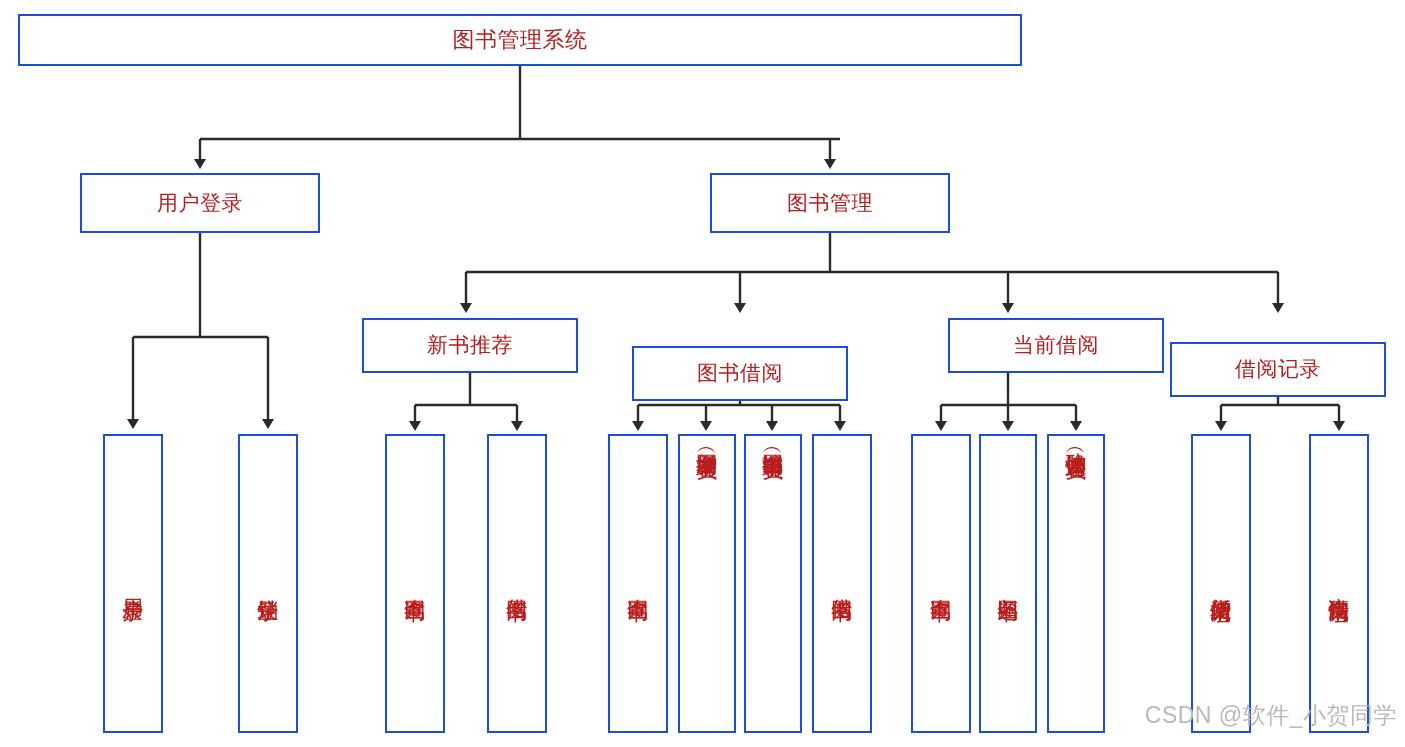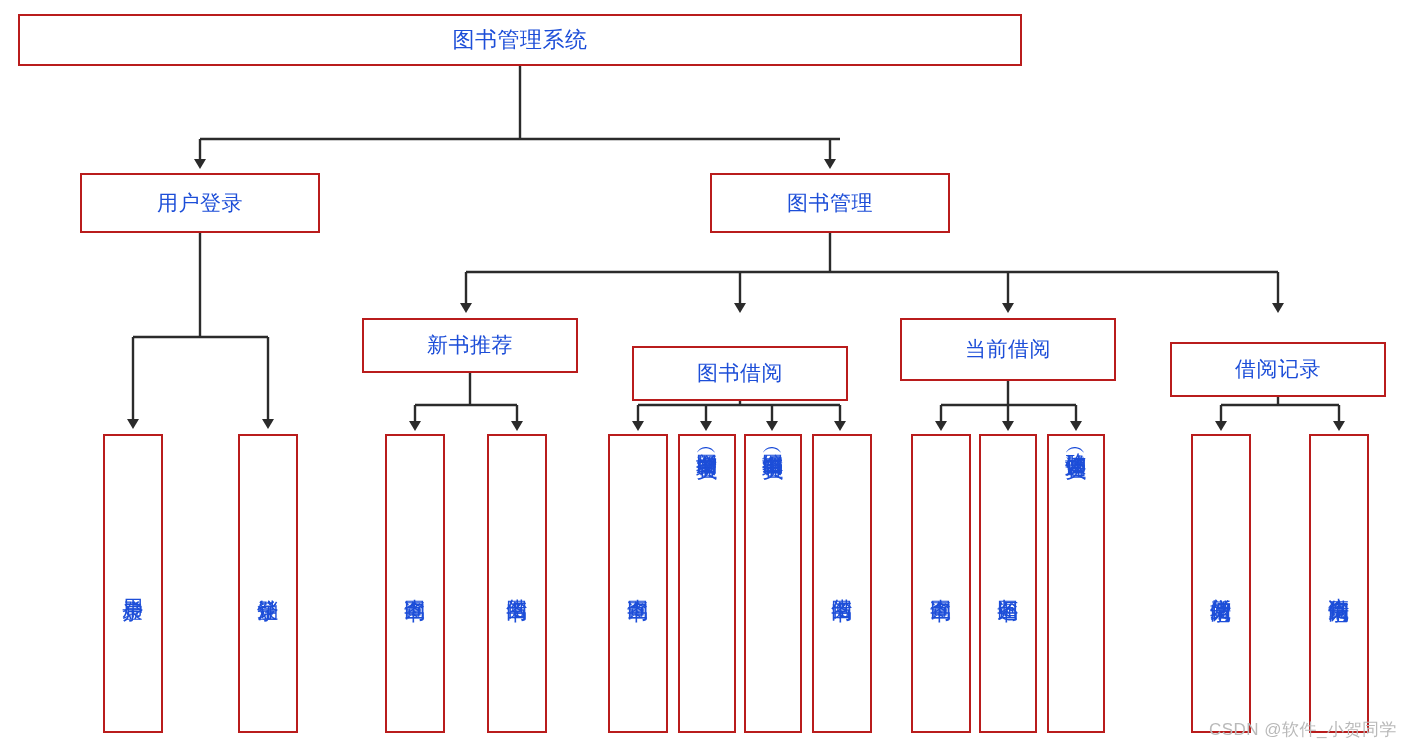--- a/index.html
+++ b/index.html
@@ -21,26 +21,26 @@
     position: absolute;
     left: 0;
     top: 0;
     width: 1405px;
     height: 747px;
     pointer-events: none;
   }
   .node {
     position: absolute;
     box-sizing: border-box;
-    border: 2px solid #b91c1c;
+    border: 2px solid #1d4ed8;
     background: #ffffff;
     display: flex;
     align-items: center;
     justify-content: center;
-    color: #1d4ed8;
+    color: #b91c1c;
   }
   .node-label {
     display: block;
     text-align: center;
     line-height: 1.18;
     white-space: nowrap;
   }
   .node.h .node-label {
     font-size: 21px;
     letter-spacing: 0.5px;
@@ -61,22 +61,22 @@
     line-height: 1.32;
     letter-spacing: 1px;
     white-space: nowrap;
   }
   .node.v.top .node-label {
     align-self: flex-start;
   }
   #watermark {
     position: absolute;
     right: 8px;
-    bottom: 6px;
-    font-size: 17px;
+    bottom: 16px;
+    font-size: 23px;
     color: #b9b9b9;
     letter-spacing: 0.5px;
     user-select: none;
     white-space: nowrap;
   }
 </style>
 </head>
 <body>
 
 <div id="canvas">
@@ -141,21 +141,21 @@
   <div class="node h" style="left:710px; top:173px; width:240px; height:60px;">
     <span class="node-label">图书管理</span>
   </div>
 
   <div class="node h" style="left:362px; top:318px; width:216px; height:55px;">
     <span class="node-label">新书推荐</span>
   </div>
   <div class="node h" style="left:632px; top:318px; width:216px; height:55px;margin-top:28px;">
     <span class="node-label">图书借阅</span>
   </div>
-  <div class="node h" style="left:900px; top:318px; width:216px; height:63px;">
+  <div class="node h" style="left:948px; top:318px; width:216px; height:55px;">
     <span class="node-label">当前借阅</span>
   </div>
   <div class="node h" style="left:1170px; top:318px; width:216px; height:55px;margin-top:24px;">
     <span class="node-label">借阅记录</span>
   </div>
 
   <div class="node v" style="left:103px; top:434px; width:60px; height:299px;">
     <span class="node-label">用户登录</span>
   </div>
   <div class="node v" style="left:238px; top:434px; width:60px; height:299px;">

